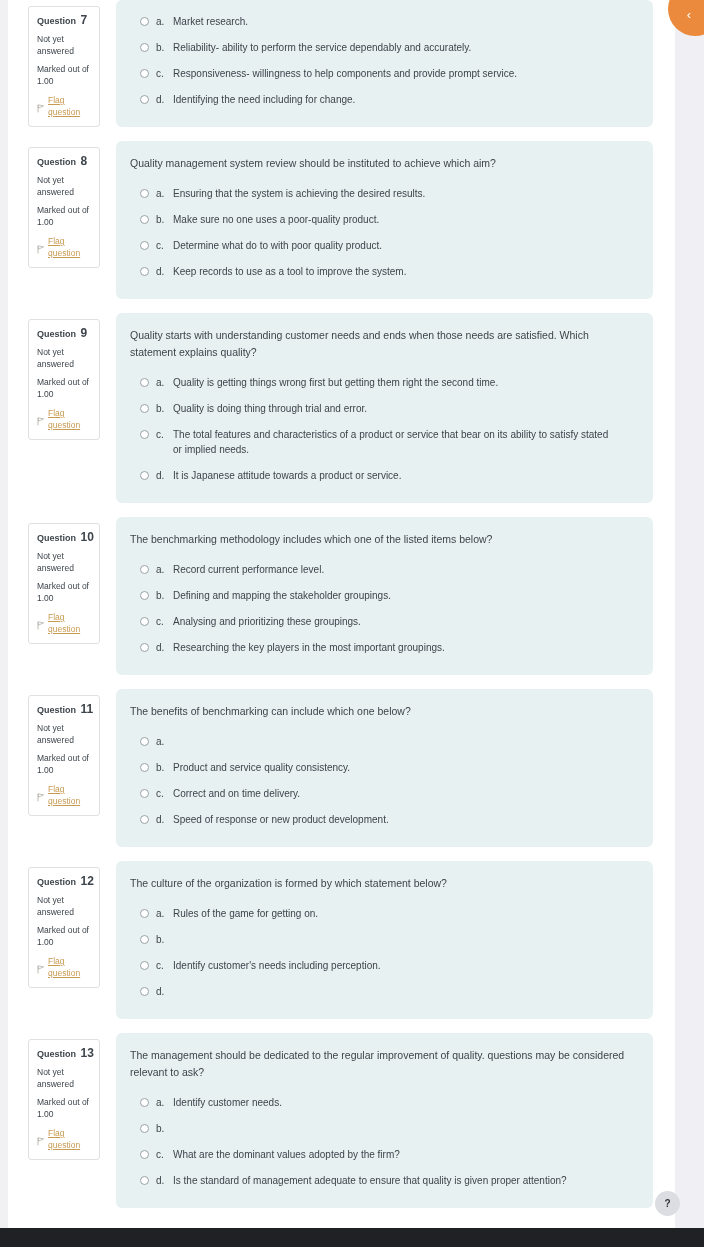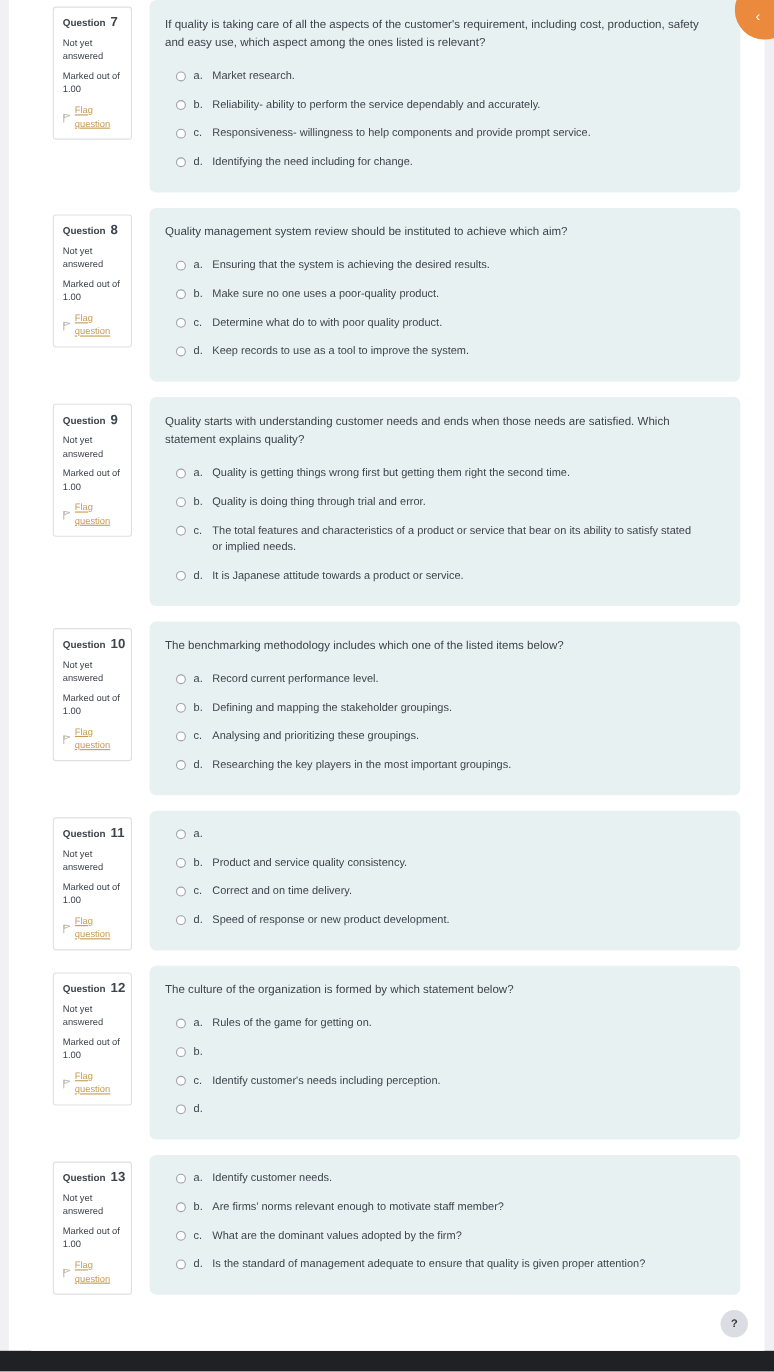--- a/index.html
+++ b/index.html
@@ -32,21 +32,20 @@
     position: absolute; left: 0; top: 1228px;
     width: 704px; height: 19px;
     background: #202124;
   }
 
   .quiz-scroll {
     position: absolute;
     left: 8px; top: 0;
     width: 667px; height: 1228px;
     background: #ffffff;
-    margin-left: 20px;
   }
 
   .question {
     position: relative;
     display: flex;
     align-items: flex-start;
     padding: 0 0 0 20px;
     margin-bottom: 14px;
   }
 
@@ -212,21 +211,20 @@
         <span class="flag-icon">
           <svg width="8" height="9" viewBox="0 0 8 9">
                 <path d="M1 0.6 L1 8.4" stroke="#b7b3ab" stroke-width="0.9" fill="none"></path>
                 <path d="M1.4 0.9 L6.6 1.9 L1.4 4.1 Z" stroke="#b7b3ab" stroke-width="0.8" fill="none"></path>
               </svg>
         </span>
         <span class="flag-link">Flag question</span>
       </div>
     </div>
     <div class="card">
-      <p class="stem">If quality is taking care of all the aspects of the customer's requirement, including cost, production, safety and easy use, which aspect among the ones listed is relevant?</p>
       <div class="answers">
   <div class="answer">
     <span class="radio"></span>
     <span class="letter">a.</span>
     <span class="atext">Market research.</span>
   </div>
 
   <div class="answer">
     <span class="radio"></span>
     <span class="letter">b.</span>
@@ -400,20 +398,21 @@
         <span class="flag-icon">
           <svg width="8" height="9" viewBox="0 0 8 9">
                 <path d="M1 0.6 L1 8.4" stroke="#b7b3ab" stroke-width="0.9" fill="none"></path>
                 <path d="M1.4 0.9 L6.6 1.9 L1.4 4.1 Z" stroke="#b7b3ab" stroke-width="0.8" fill="none"></path>
               </svg>
         </span>
         <span class="flag-link">Flag question</span>
       </div>
     </div>
     <div class="card">
+      <p class="stem">The benefits of benchmarking can include which one below?</p>
       <div class="answers">
   <div class="answer">
     <span class="radio"></span>
     <span class="letter">a.</span>
   </div>
 
   <div class="answer">
     <span class="radio"></span>
     <span class="letter">b.</span>
     <span class="atext">Product and service quality consistency.</span>
@@ -490,31 +489,31 @@
         <span class="flag-icon">
           <svg width="8" height="9" viewBox="0 0 8 9">
                 <path d="M1 0.6 L1 8.4" stroke="#b7b3ab" stroke-width="0.9" fill="none"></path>
                 <path d="M1.4 0.9 L6.6 1.9 L1.4 4.1 Z" stroke="#b7b3ab" stroke-width="0.8" fill="none"></path>
               </svg>
         </span>
         <span class="flag-link">Flag question</span>
       </div>
     </div>
     <div class="card">
+      <p class="stem">The management should be dedicated to the regular improvement of quality. questions may be considered relevant to ask?</p>
       <div class="answers">
   <div class="answer">
     <span class="radio"></span>
     <span class="letter">a.</span>
     <span class="atext">Identify customer needs.</span>
   </div>
 
   <div class="answer">
     <span class="radio"></span>
     <span class="letter">b.</span>
-    <span class="atext">Are firms’ norms relevant enough to motivate staff member?</span>
   </div>
 
   <div class="answer">
     <span class="radio"></span>
     <span class="letter">c.</span>
     <span class="atext">What are the dominant values adopted by the firm?</span>
   </div>
 
   <div class="answer">
     <span class="radio"></span>

